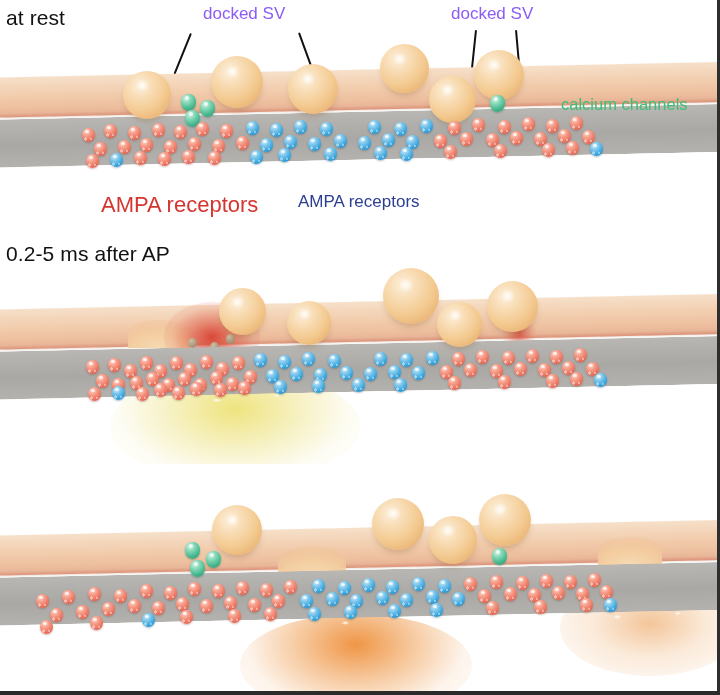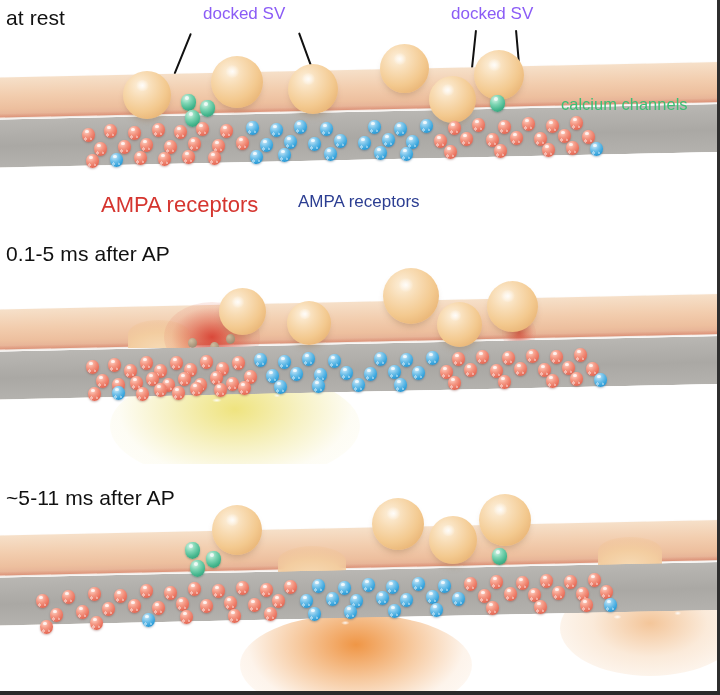--- a/index.html
+++ b/index.html
@@ -205,21 +205,21 @@
       <div class="rec nmda" style="left:608px;top:80px;"></div>
     </div>
 
     <div class="anno green" style="left:561px;top:95px;">calcium channels</div>
     <div class="anno red" style="left:101px;top:192px;">AMPA receptors</div>
     <div class="anno blue" style="left:298px;top:192px;">AMPA receptors</div>
   </div>
 
   <div class="panel" id="panel2">
 
-    <div class="panel-label" style="top:10px;">0.1-5 ms after AP</div>
+    <div class="panel-label" style="top:10px;">0.2-5 ms after AP</div>
 
     <div class="glow yellow" style="left:110px;top:138px;width:250px;height:112px;border-radius:50%;"></div>
 
     <div class="synapse" style="top:62px;">
 
       <div class="pre-membrane" style="top:16px;transform:rotate(-1.25deg);"></div>
 
       <div class="bump" style="left:146px;top:26px;width:62px;height:28px;"></div>
 
       <div class="glut-cloud" style="left:182px;top:8px;width:96px;height:70px;border-radius:50%;"></div>
@@ -302,21 +302,20 @@
       <div class="rec ampa" style="left:466px;top:82px;"></div>
       <div class="rec ampa" style="left:516px;top:81px;"></div>
       <div class="rec ampa" style="left:564px;top:80px;"></div>
       <div class="rec ampa" style="left:588px;top:78px;"></div>
       <div class="rec nmda" style="left:612px;top:79px;"></div>
     </div>
   </div>
 
   <div class="panel" id="panel3">
 
-    <div class="panel-label" style="top:22px;">~5-11 ms after AP</div>
 
     <div class="glow orange" style="left:240px;top:150px;width:232px;height:102px;border-radius:50%;"></div>
     <div class="glow orange-soft" style="left:560px;top:116px;width:180px;height:96px;border-radius:50%;"></div>
 
     <div class="synapse" style="top:56px;">
 
       <div class="pre-membrane" style="top:16px;transform:rotate(-1.25deg);"></div>
 
       <div class="bump" style="left:296px;top:26px;width:68px;height:30px;"></div>
       <div class="bump" style="left:616px;top:17px;width:64px;height:28px;"></div>

